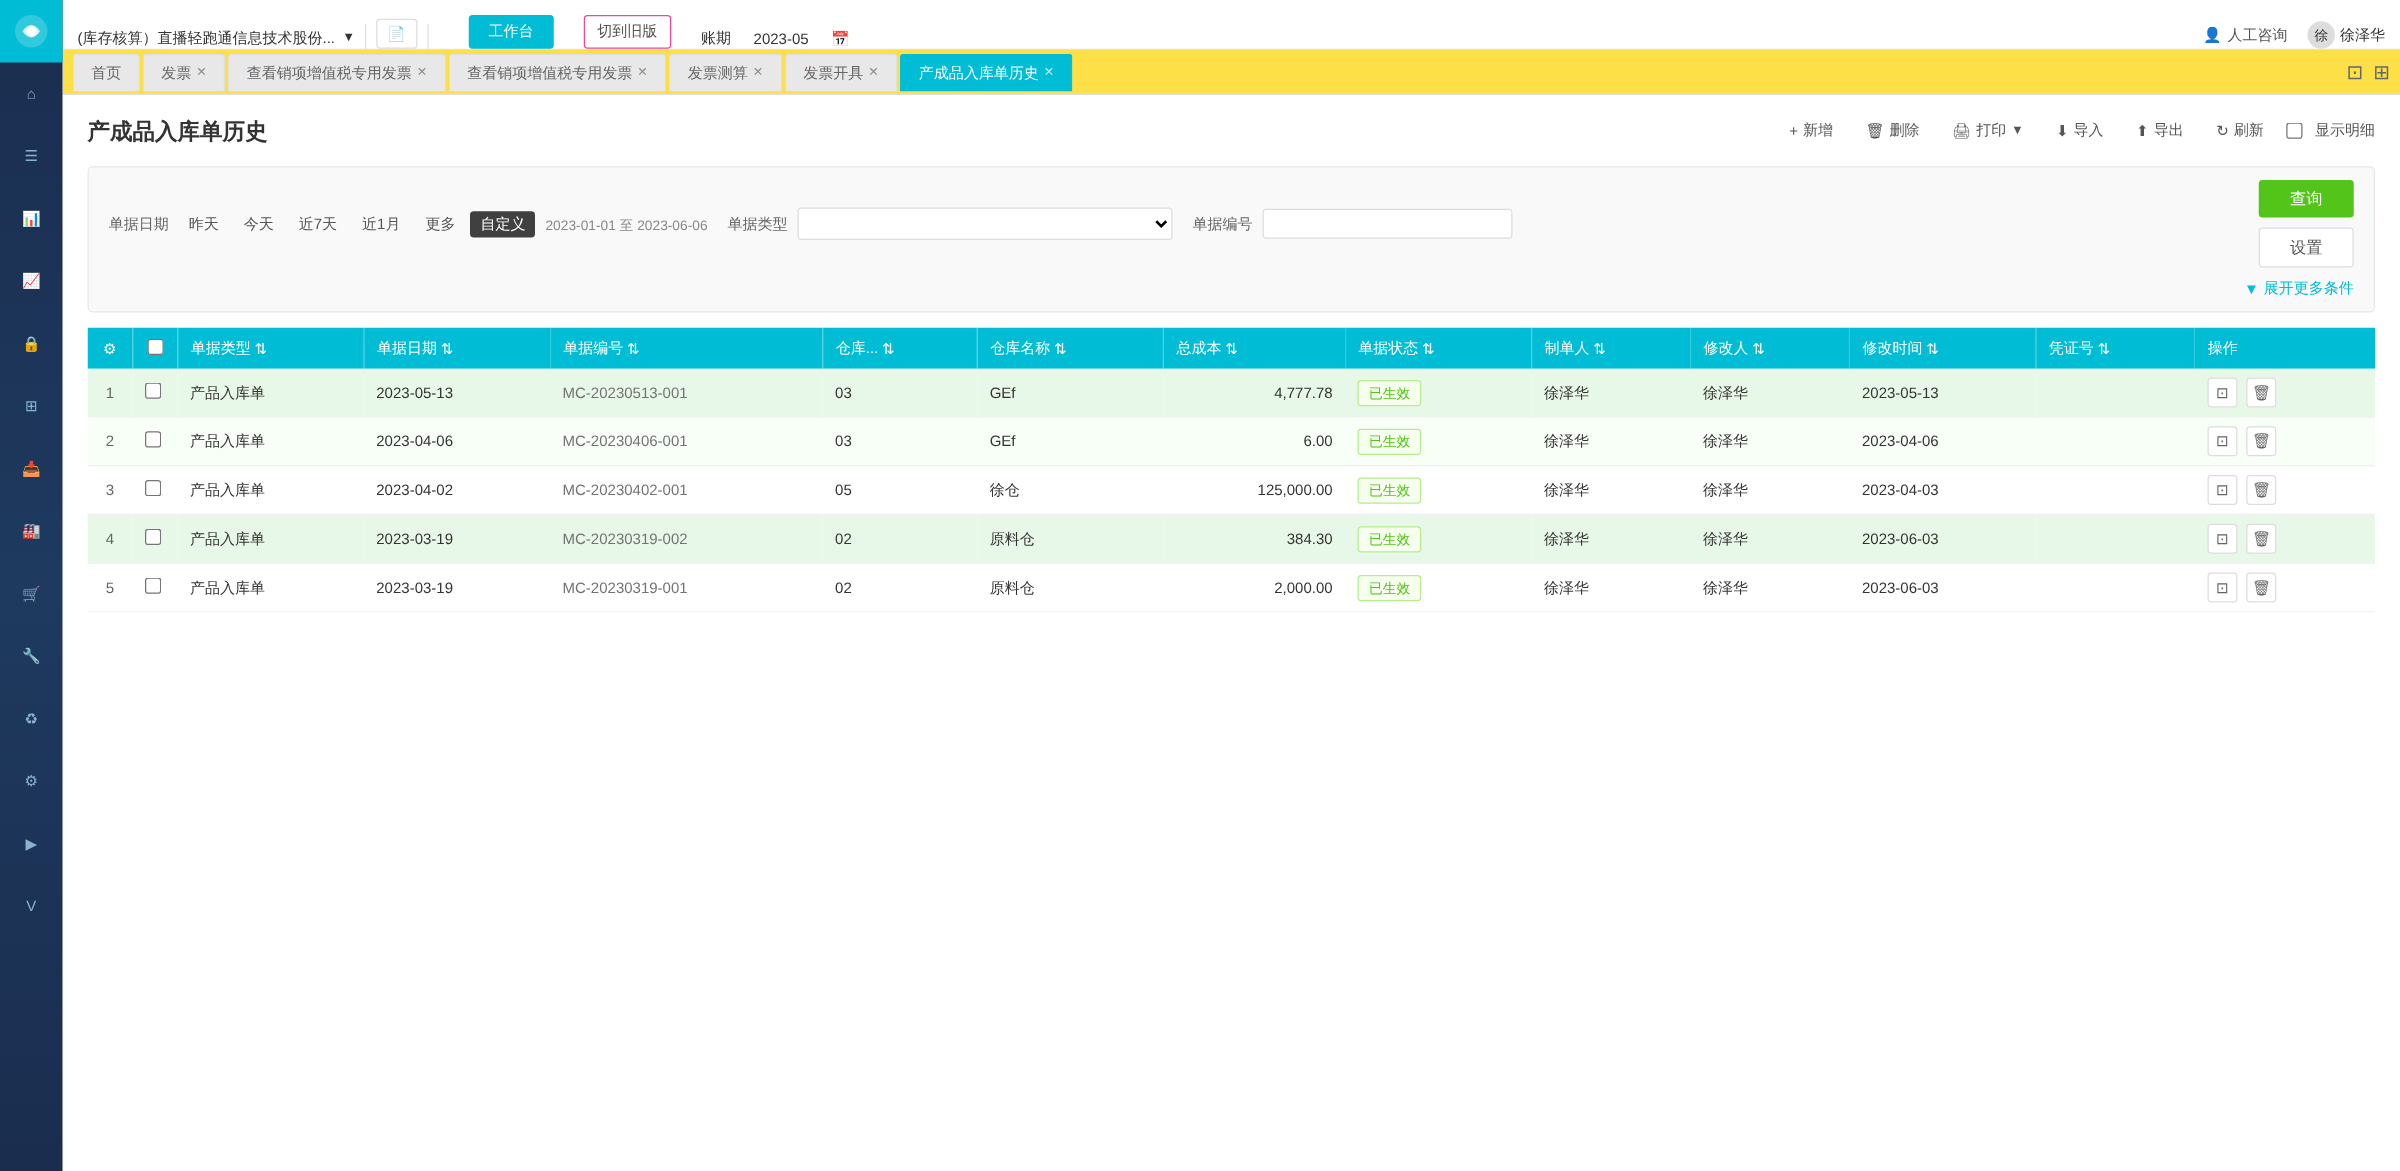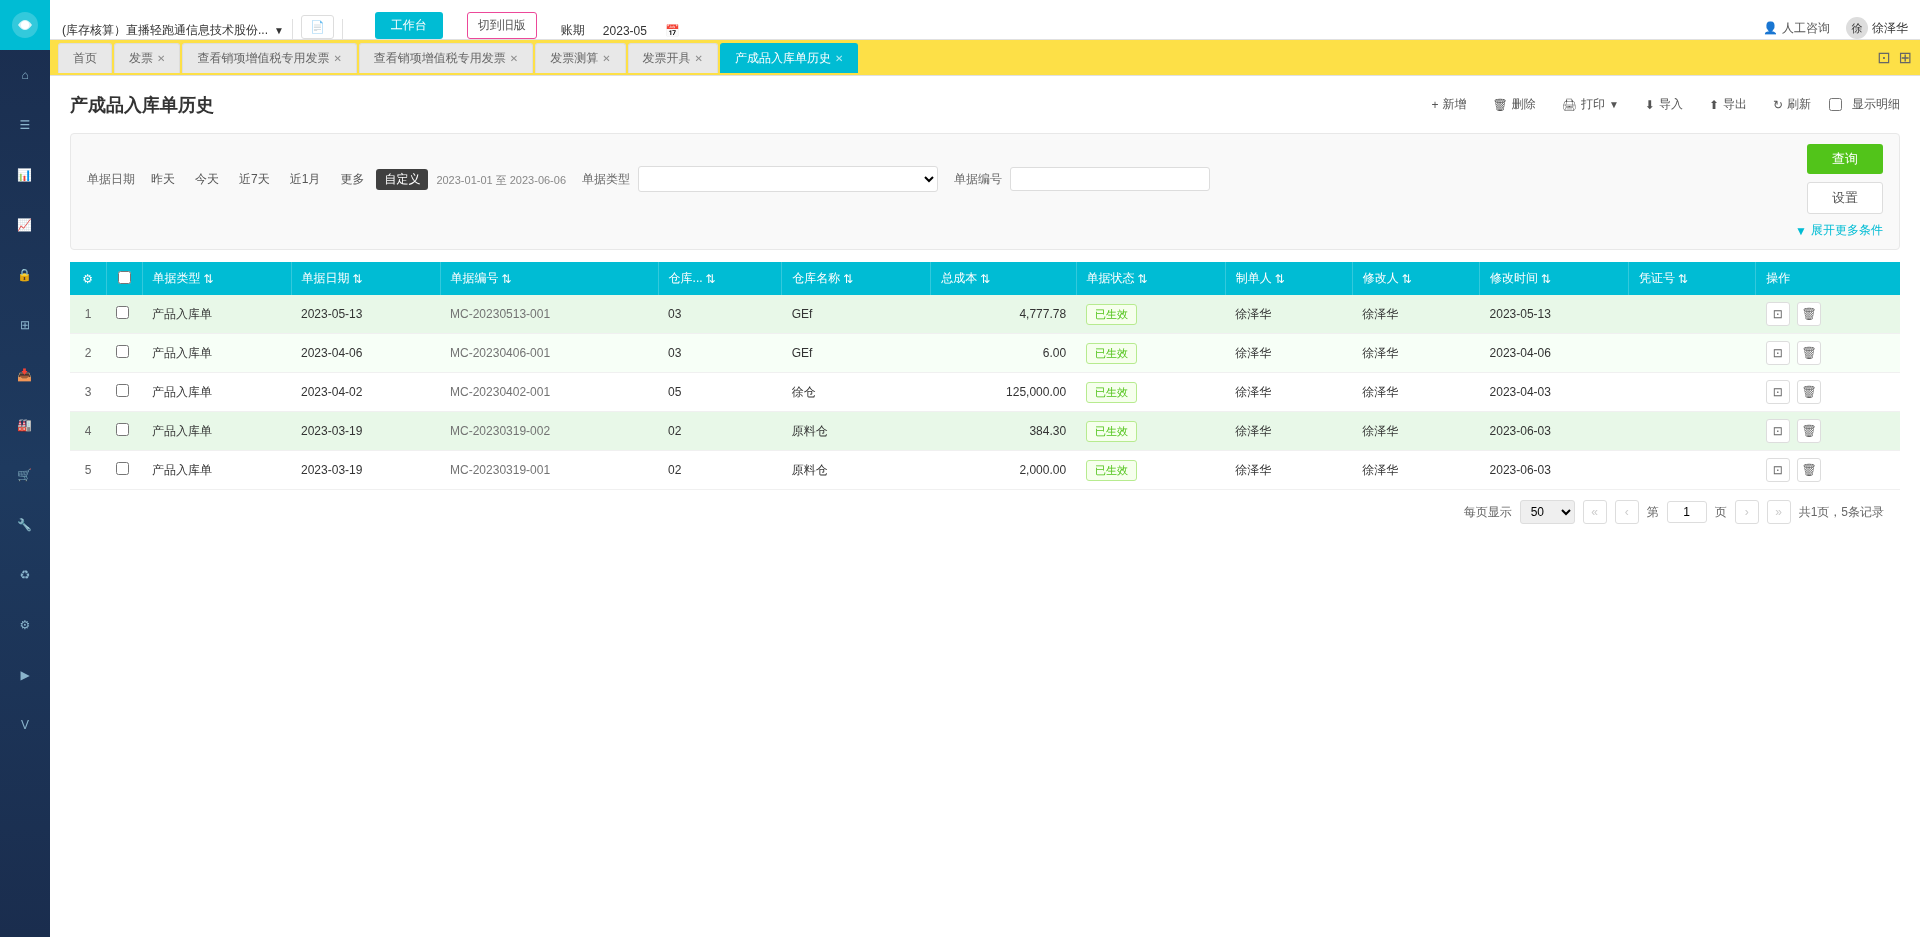--- a/index.html
+++ b/index.html
@@ -471,29 +471,13 @@
     <td>
       <span class="op-btn" title="编辑">⊡</span>
       <span class="op-btn" title="删除">🗑</span>
     </td>
   </tr>
         </tbody>
     </table>
   </div>
 
 
-  <div class="pagination">
-    <span class="page-size-label">每页显示</span>
-    <select class="page-size-select">
-      <option value="50">50</option>
-      <option value="20">20</option>
-      <option value="100">100</option>
-    </select>
-    <button class="page-nav-btn disabled">«</button>
-    <button class="page-nav-btn disabled">‹</button>
-    <span class="page-input-label">第</span>
-    <input type="text" class="page-input" value="1" style="">
-    <span class="page-input-label">页</span>
-    <button class="page-nav-btn disabled">›</button>
-    <button class="page-nav-btn disabled">»</button>
-    <span class="page-info">共1页，5条记录</span>
-  </div>
 </div>
 
 </body></html>

